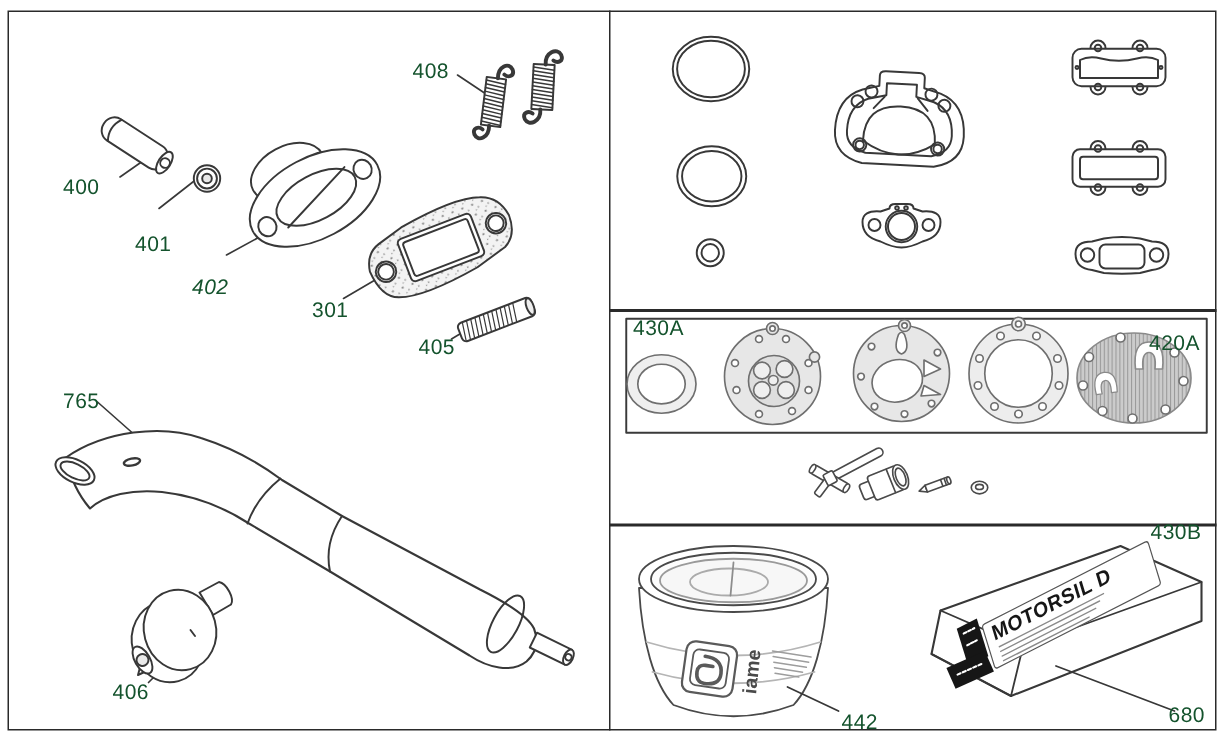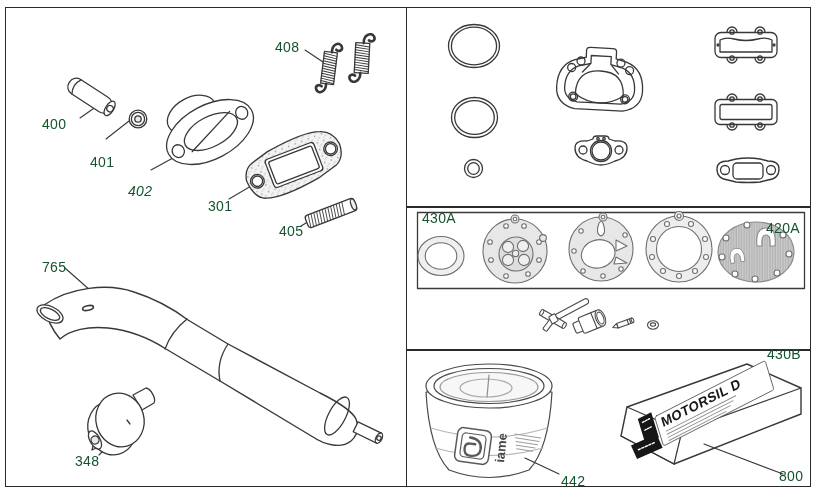--- a/index.html
+++ b/index.html
@@ -429,20 +429,20 @@
     </g>
   </svg>
 
   <div class="lbl" style="left:42px;top:117px;">400</div>
   <div class="lbl" style="left:90px;top:155px;">401</div>
   <div class="lbl" style="left:128px;top:184px;font-style:italic;">402</div>
   <div class="lbl" style="left:208px;top:199px;">301</div>
   <div class="lbl" style="left:279px;top:224px;">405</div>
   <div class="lbl" style="left:275px;top:40px;">408</div>
   <div class="lbl" style="left:42px;top:260px;">765</div>
-  <div class="lbl" style="left:75px;top:454px;">348</div>
+  <div class="lbl" style="left:75px;top:454px;">406</div>
   <div class="lbl" style="left:766px;top:189px;margin-top:32px;">420A</div>
   <div class="lbl" style="left:422px;top:211px;">430A</div>
   <div class="lbl" style="left:767px;top:329px;margin-top:18px;">430B</div>
   <div class="lbl" style="left:561px;top:474px;">442</div>
-  <div class="lbl" style="left:779px;top:469px;">800</div>
+  <div class="lbl" style="left:779px;top:469px;">680</div>
 
 </div>
 
 </body></html>

